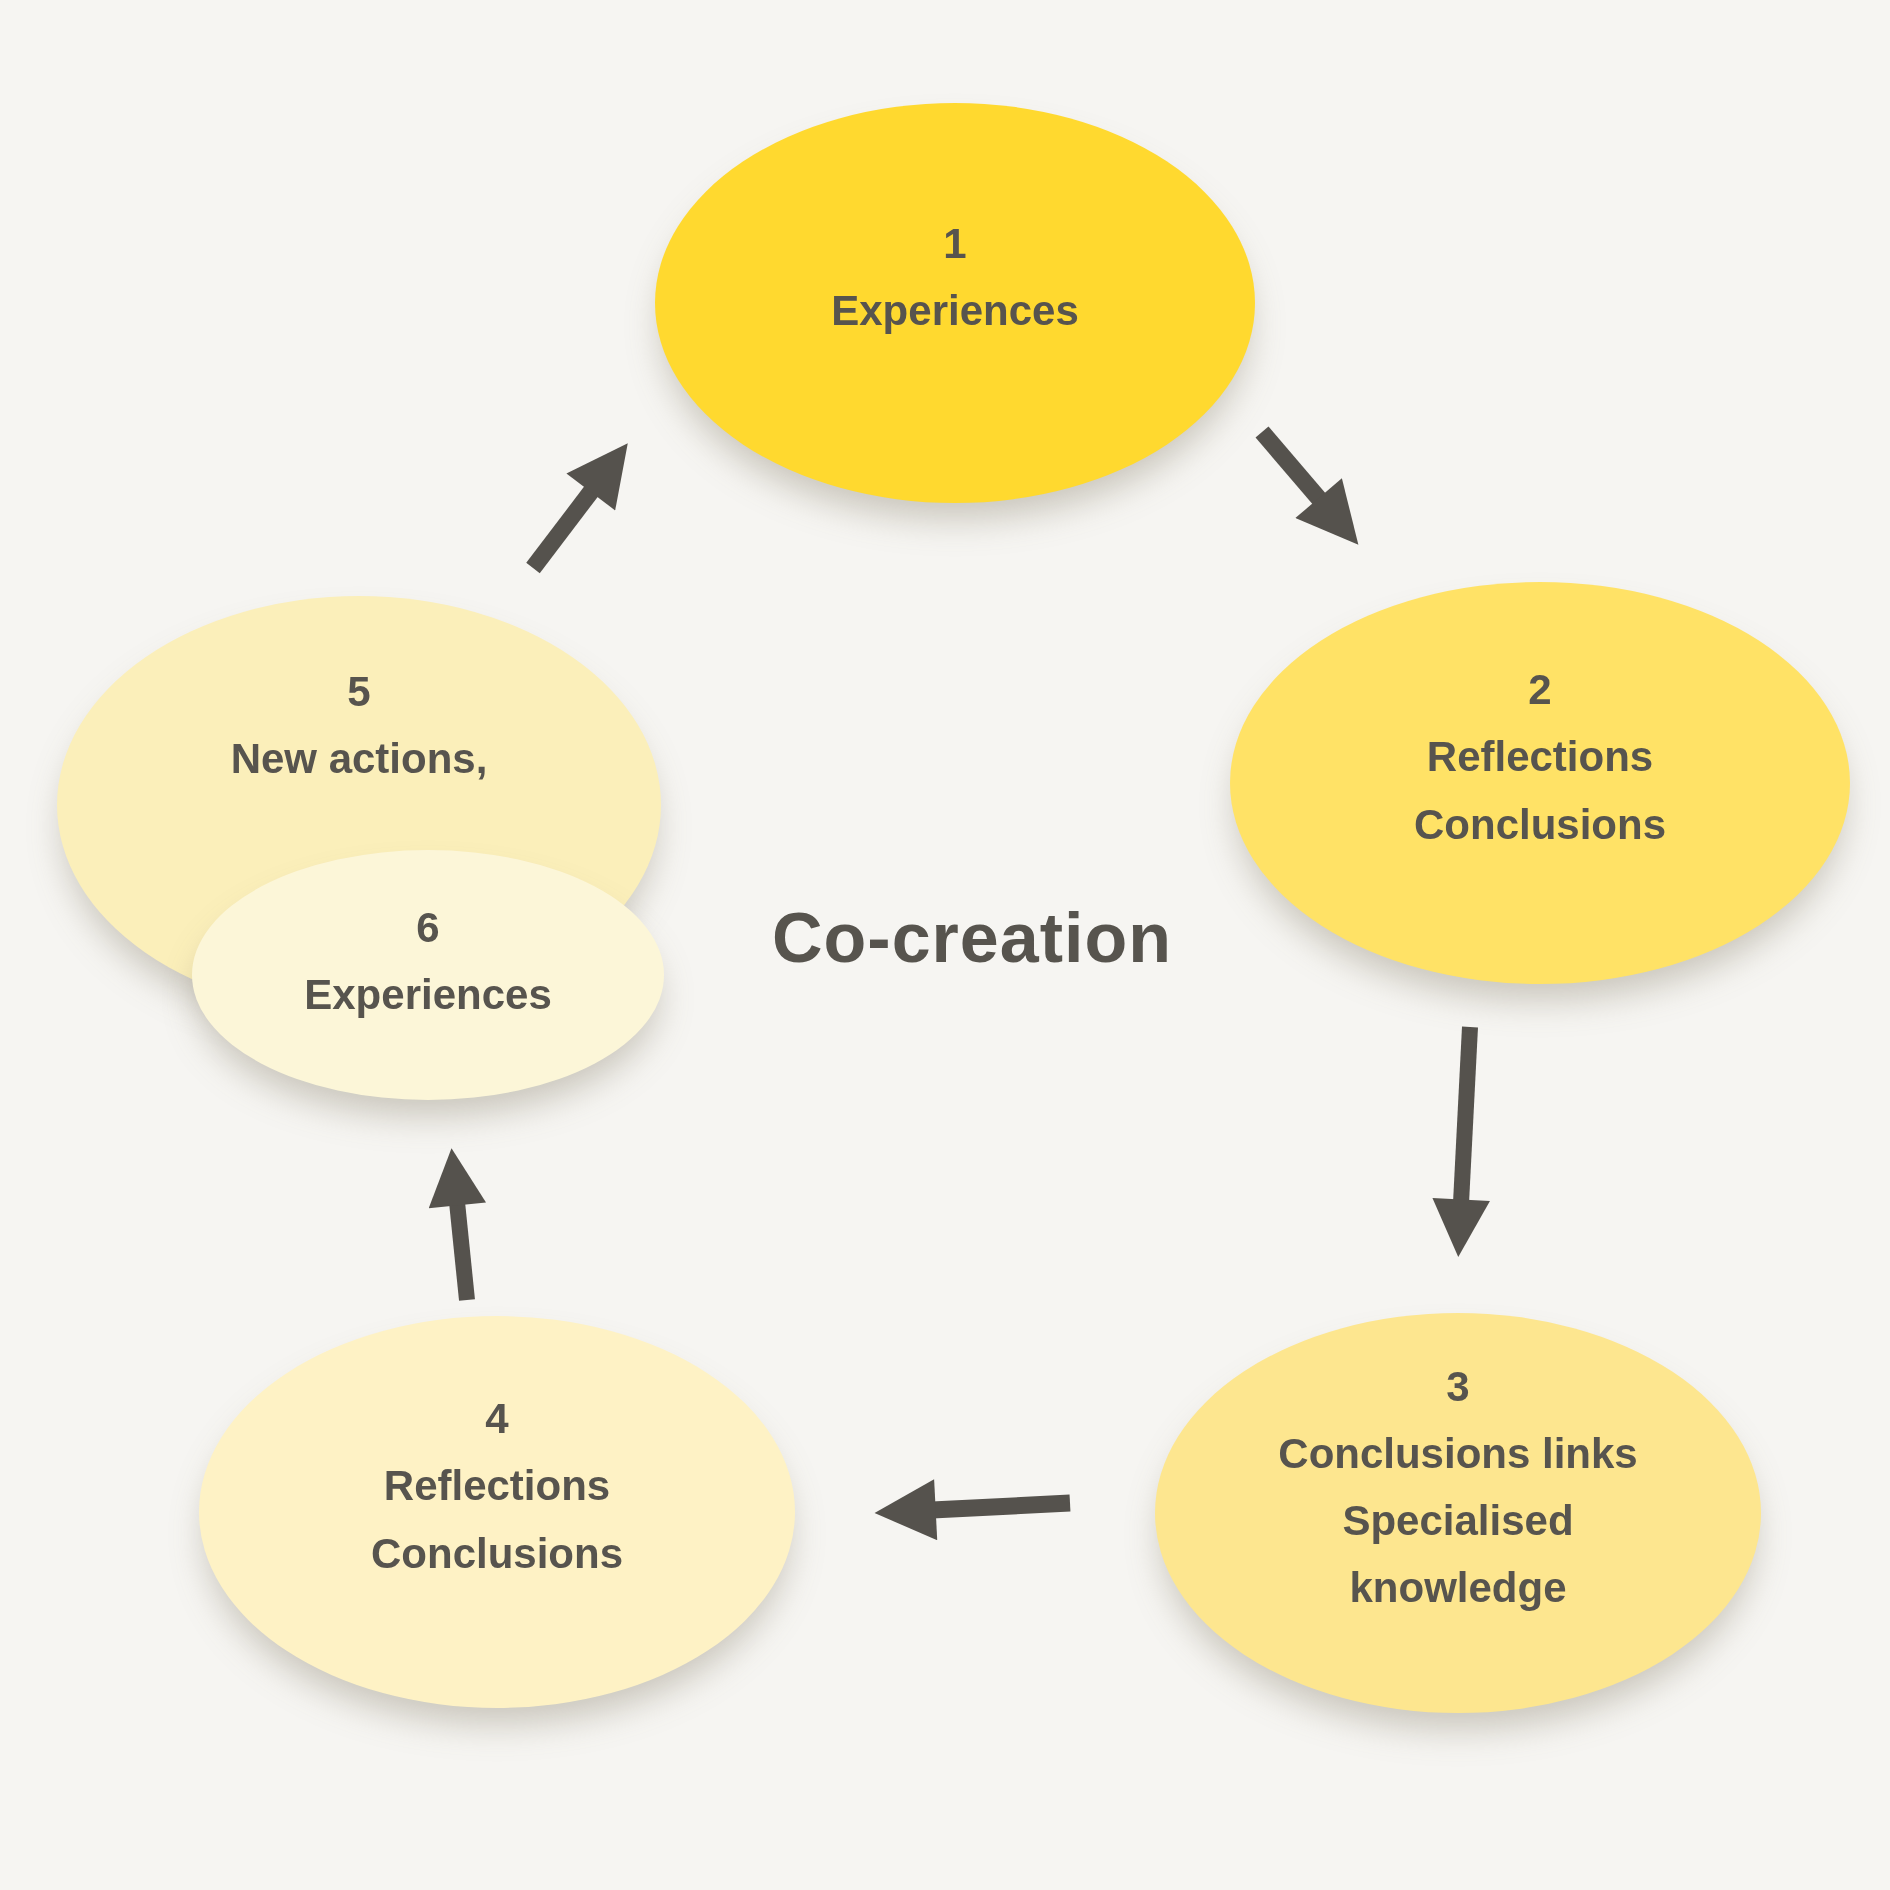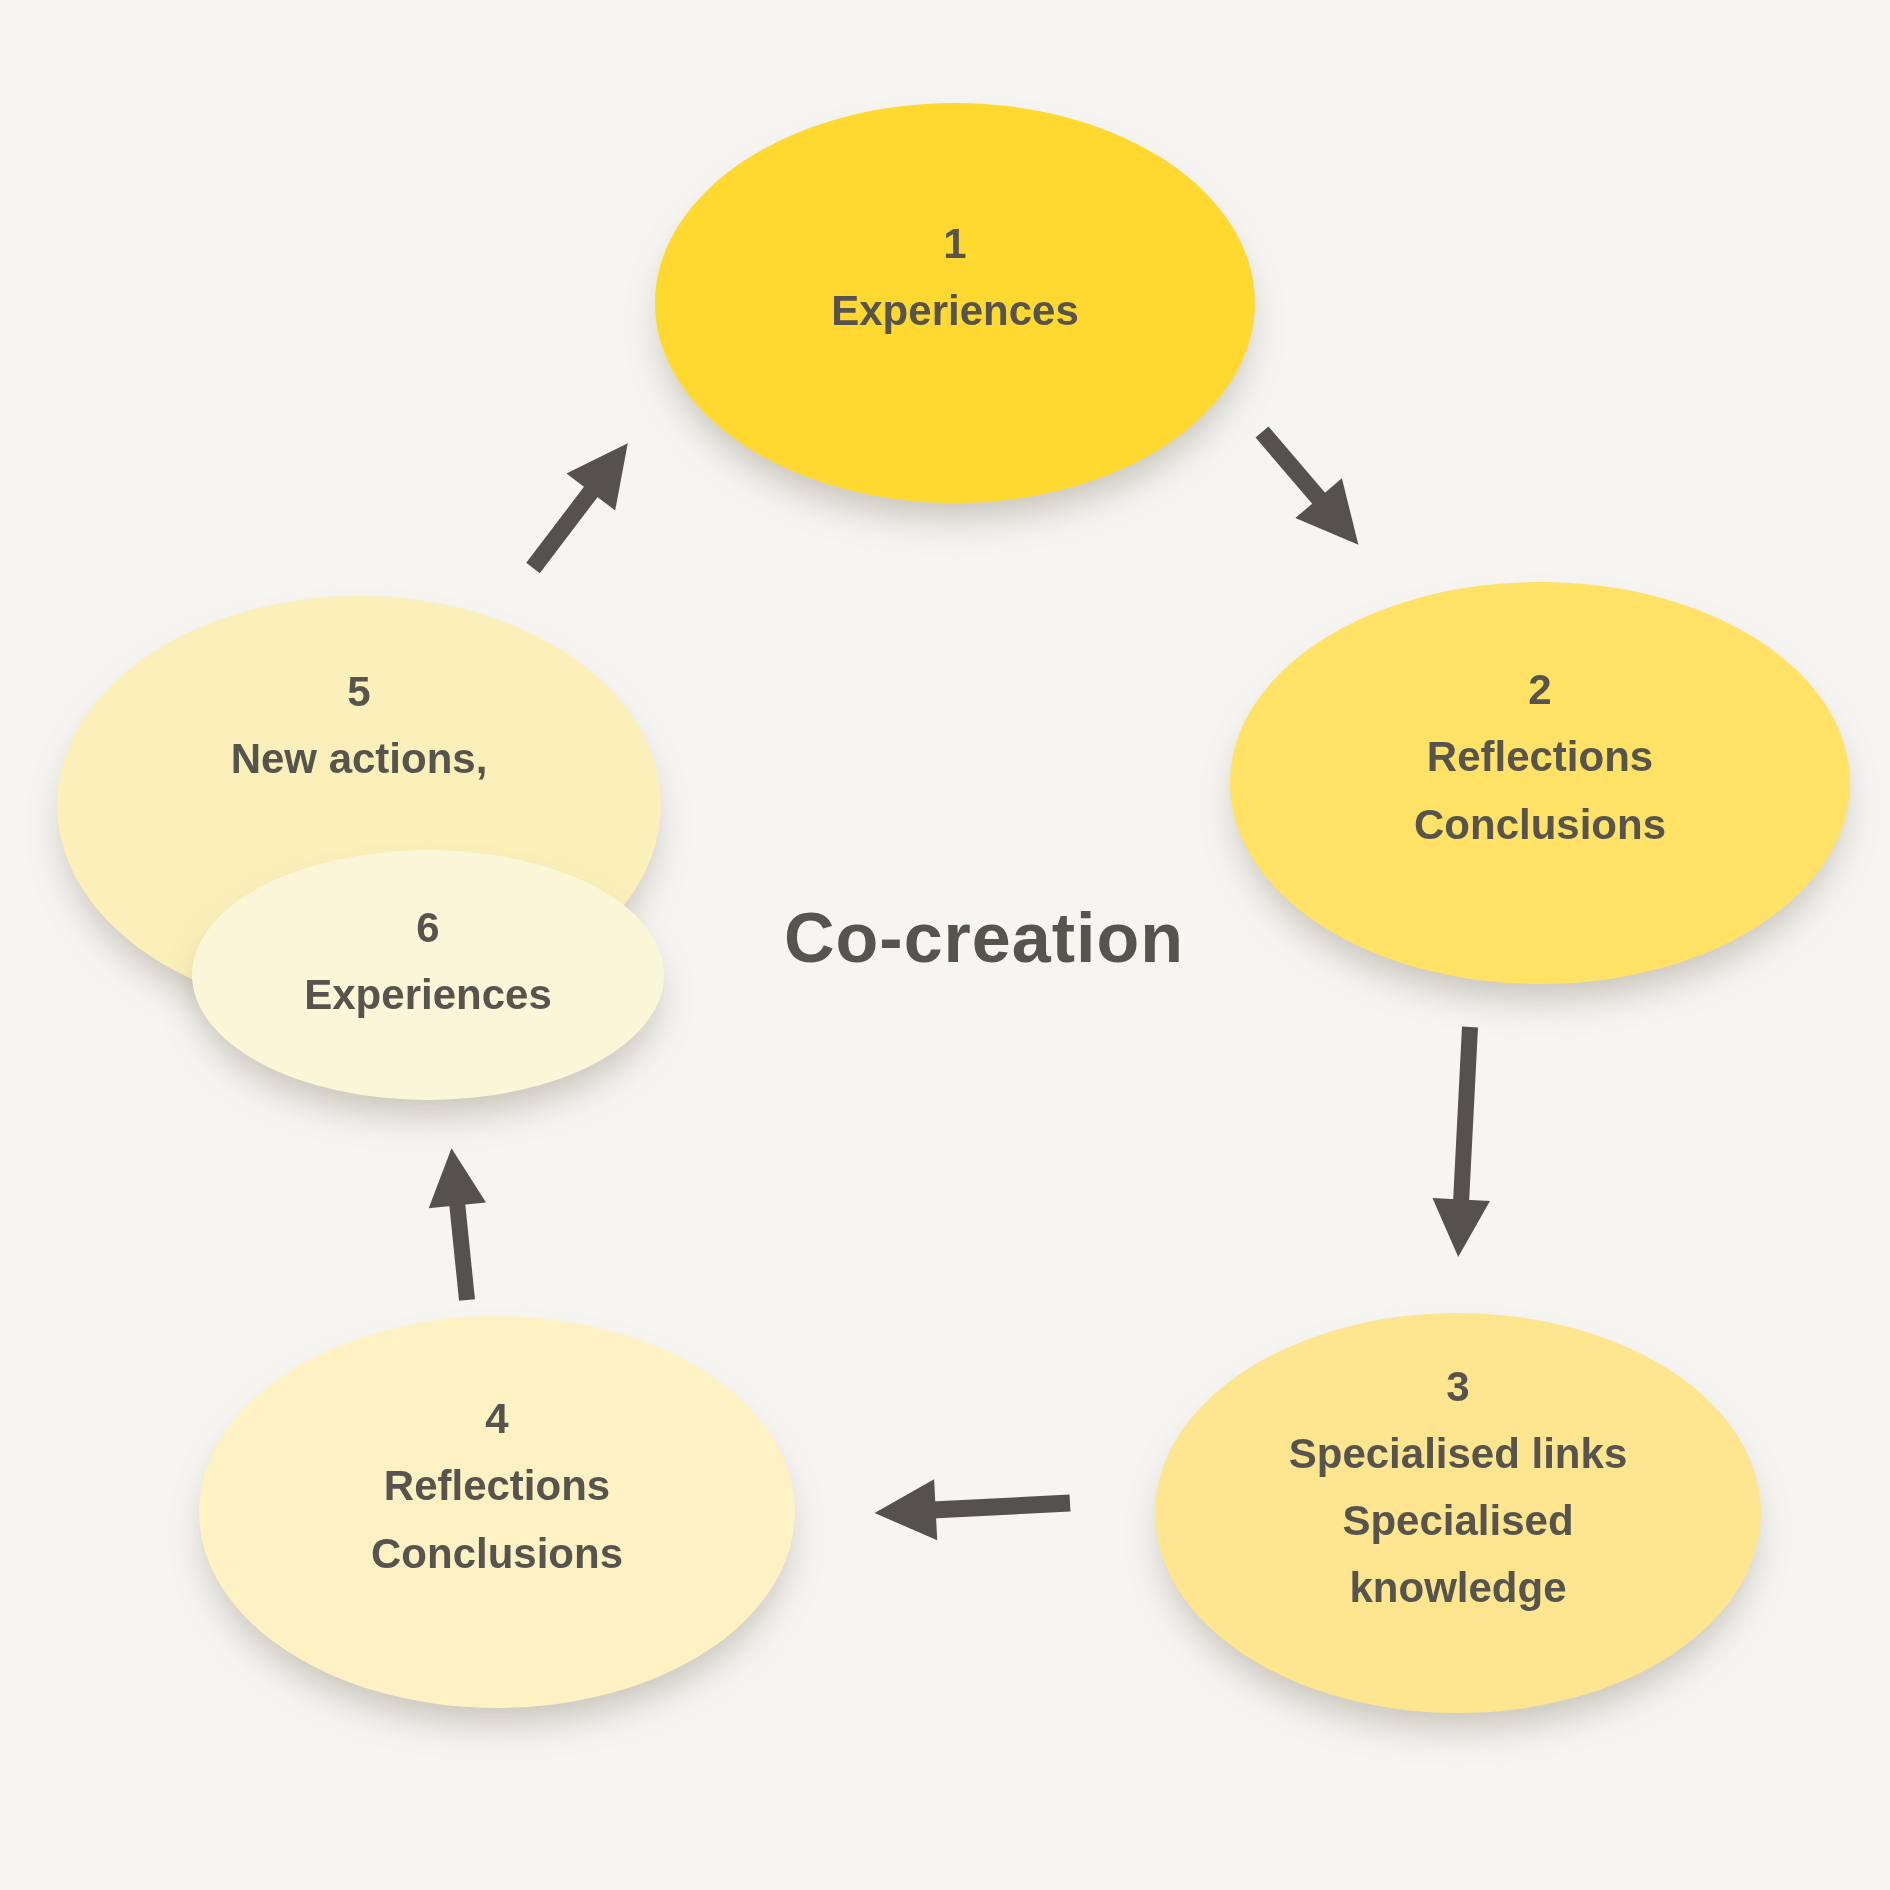--- a/index.html
+++ b/index.html
@@ -35,21 +35,21 @@
   .node-2{left:1230px;top:582px;width:620px;height:402px;}
   .node-3{left:1155px;top:1313px;width:606px;height:400px;}
   .node-3 .node-text{max-width:430px;}
   .node-4{left:199px;top:1316px;width:596px;height:392px;}
   .node-5{left:57px;top:596px;width:604px;height:418px;z-index:1;}
   .node-5 .node-text{transform:translateY(-80px);}
   .node-6{left:192px;top:850px;width:472px;height:250px;z-index:2;}
   .node-6 .node-text{transform:translateY(-14px);}
   .center-title{
     position:absolute;
-    left:584px;top:898px;width:800px;
+    left:572px;top:898px;width:800px;
     text-align:center;
     font-size:70px;
     font-weight:700;
     letter-spacing:1px;
     color:#55524C;
   }
   #arrows{
     position:absolute;left:0;top:0;
     width:1890px;height:1890px;
     pointer-events:none;
@@ -84,21 +84,21 @@
     <div class="node-text">
       <span class="line">2</span>
       <span class="line">Reflections</span>
       <span class="line">Conclusions</span>
     </div>
   </div>
 
   <div class="node node-3" style="background: rgb(253, 230, 143);">
     <div class="node-text">
       <span class="line">3</span>
-      <span class="line">Specialised links</span>
+      <span class="line">Conclusions links</span>
       <span class="line">Specialised knowledge</span>
     </div>
   </div>
 
   <div class="node node-4" style="background: rgb(254, 242, 197);">
     <div class="node-text">
       <span class="line">4</span>
       <span class="line">Reflections</span>
       <span class="line">Conclusions</span>
     </div>

